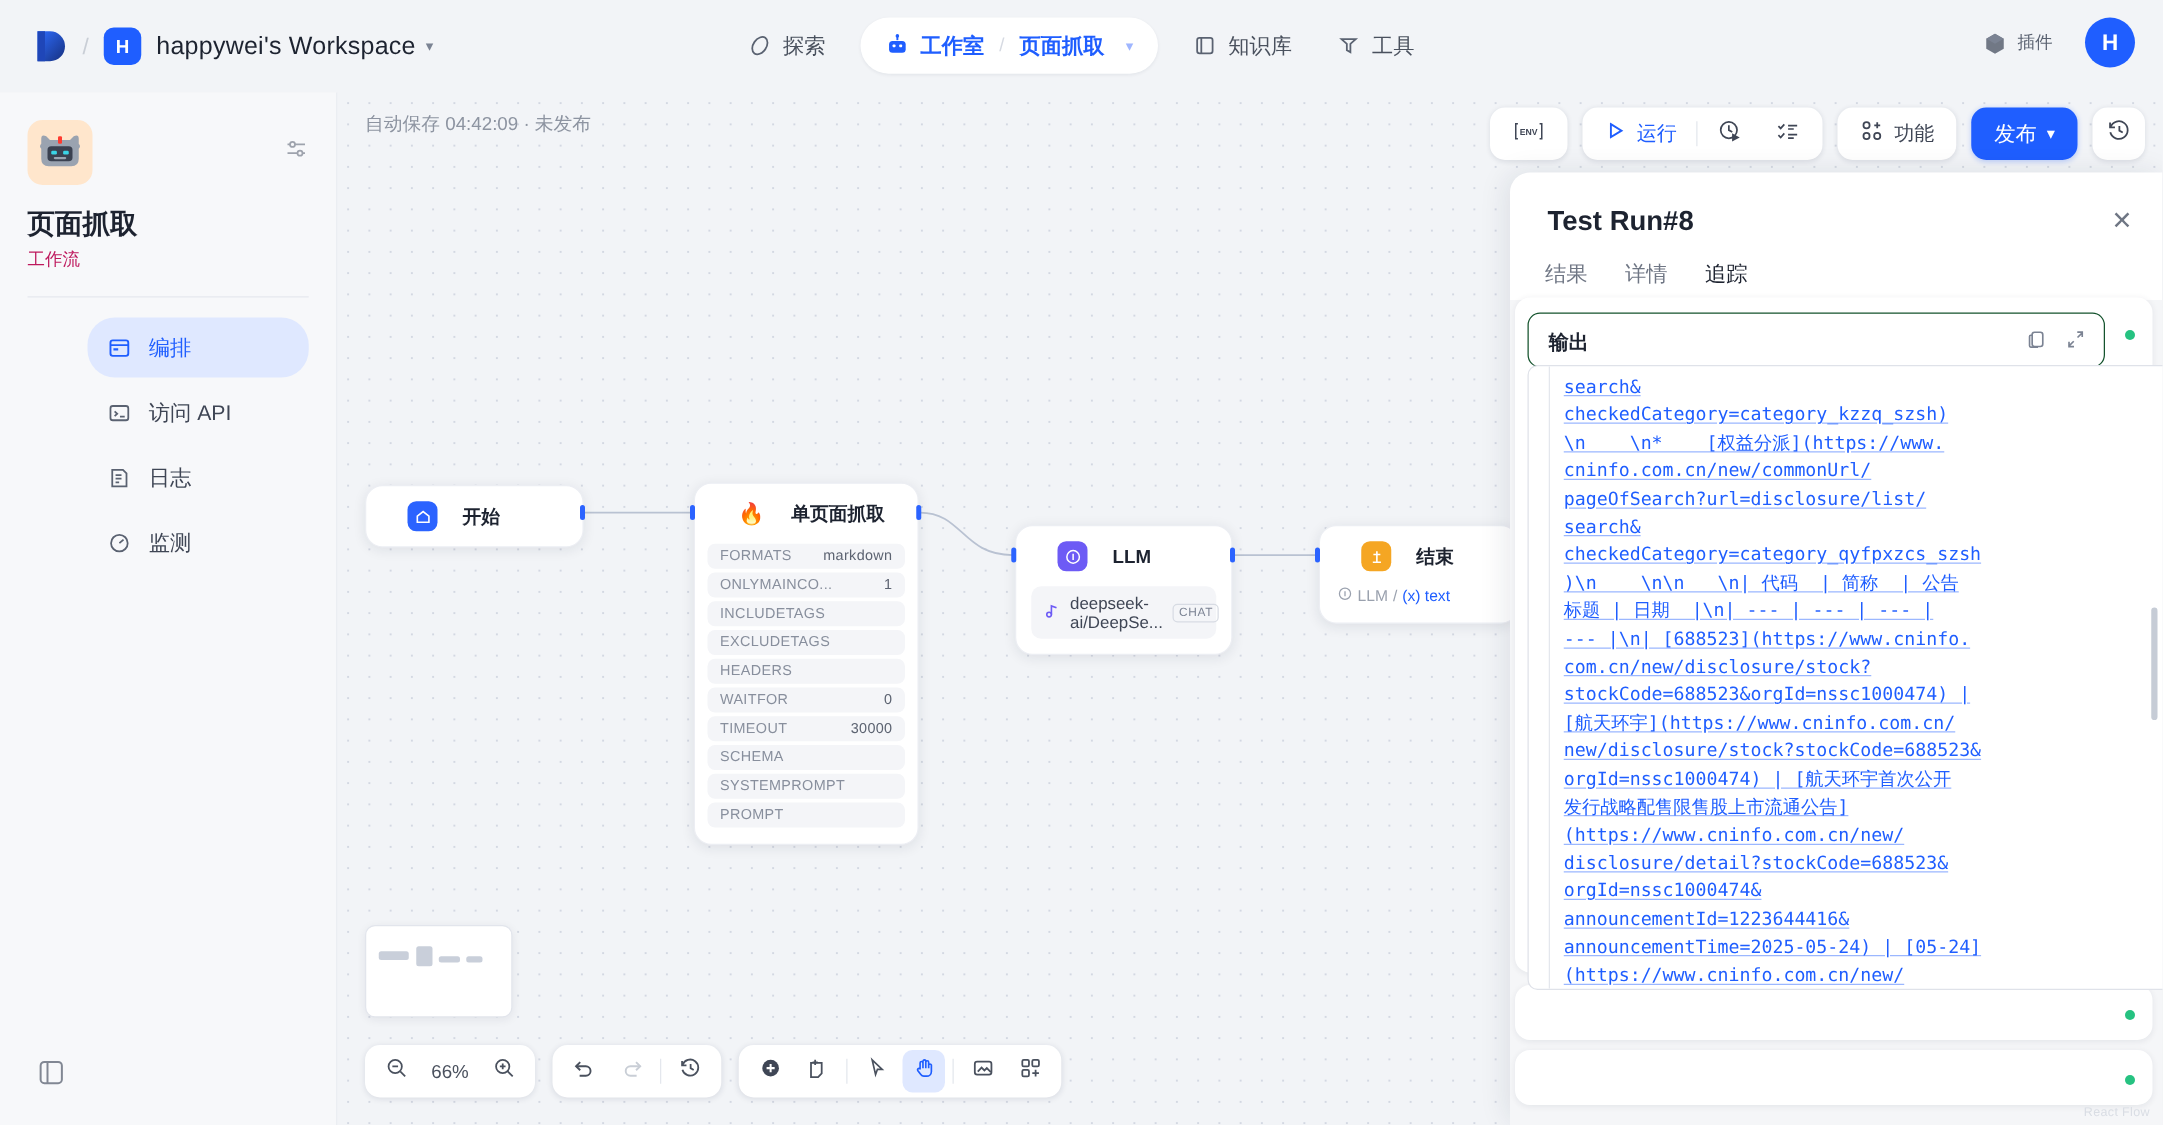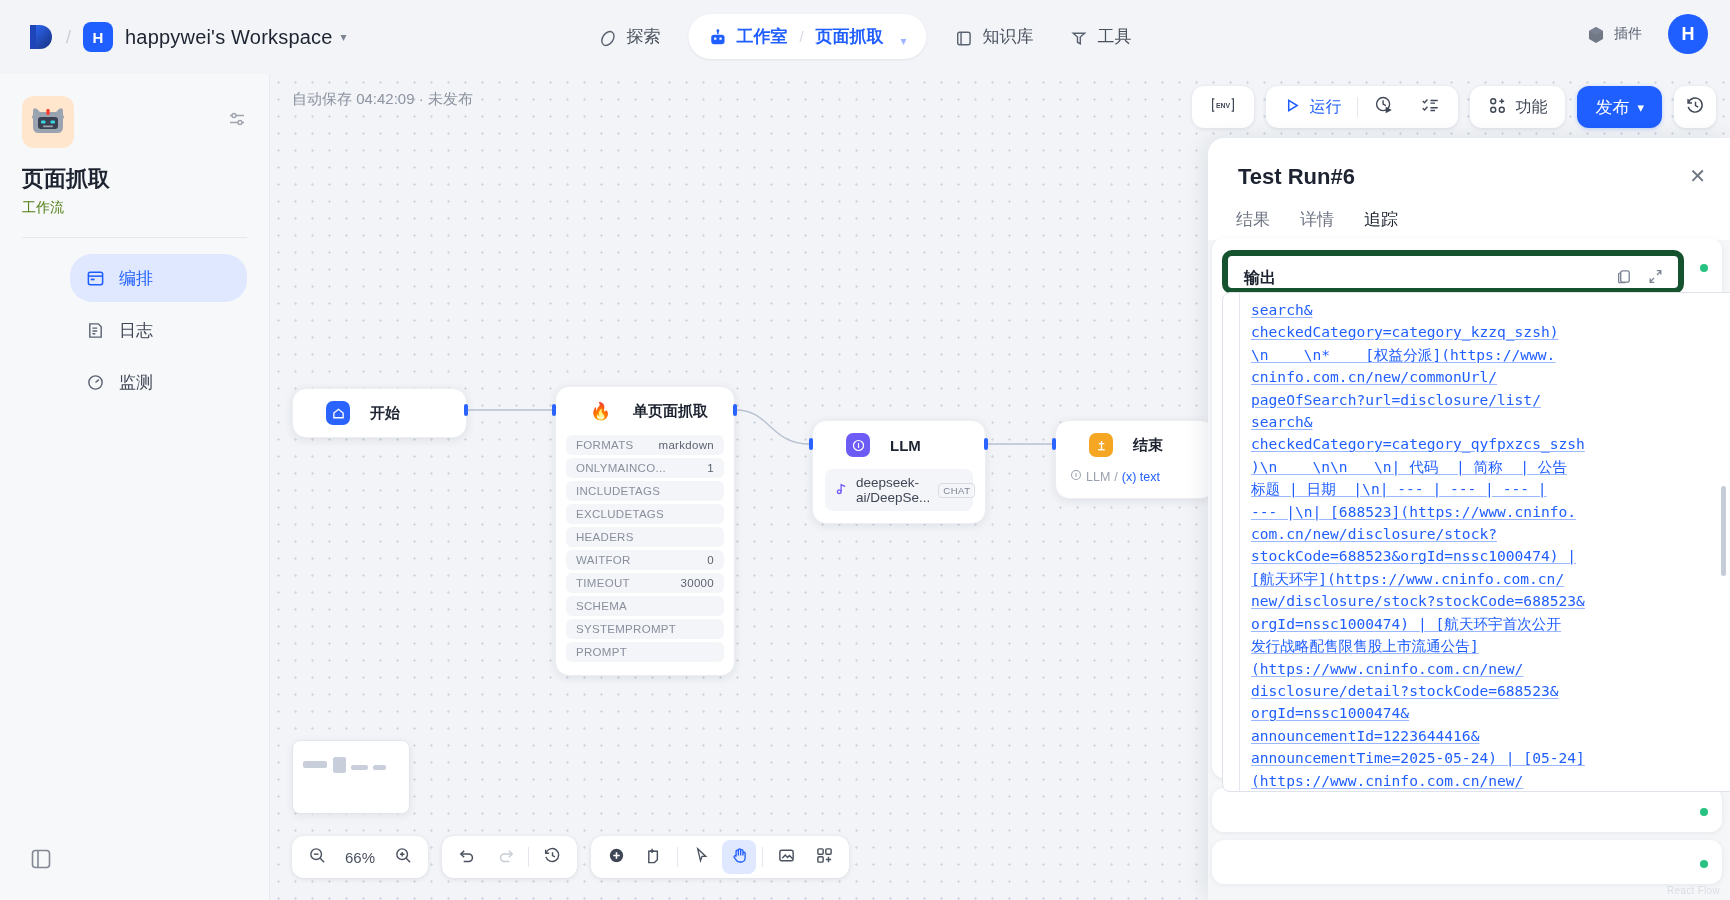--- a/index.html
+++ b/index.html
@@ -31,21 +31,21 @@
     letter-spacing: .2px;
   }
   .caret-sm { margin-left: 8px; font-size: 12px; color: #7b8393; }
 
   .nav-center {
     position: absolute; left: 50%; transform: translateX(-50%);
     display: flex; align-items: center; gap: 0;
     top: 14px;
   }
   .nav-item {
-    display: flex; align-items: flex-end; gap: 9px;
+    display: flex; align-items: center; gap: 9px;
     padding: 9px 18px; font-size: 17px; color: #4a515e; cursor: pointer;
     white-space: nowrap;
   }
   .nav-pill {
     display: flex; align-items: center; background: #fff; border-radius: 24px;
     padding: 5px 8px; box-shadow: 0 1px 3px rgba(20,30,60,.07);
     margin: 0 10px;
   }
   .nav-pill .nav-item { padding: 6px 12px; color: #1f5eff; font-weight: 700; font-size: 17px; }
   .nav-pill .divider { color: #d6dae2; font-size: 15px; font-weight: 300; }
@@ -72,21 +72,21 @@
     padding: 22px 22px 0 22px;
   }
   .wf-head { display: flex; align-items: flex-start; justify-content: space-between; }
   .wf-avatar {
     width: 52px; height: 52px; border-radius: 12px; background: #ffe6cc;
     display: flex; align-items: center; justify-content: center; font-size: 30px;
     overflow: hidden;
   }
   .settings-icon { margin-top: 14px; cursor: pointer; opacity: .65; }
   .wf-title { margin-top: 16px; font-size: 22px; font-weight: 700; color: #1d2330; }
-  .wf-sub { margin-top: 5px; font-size: 14px; color: #4d7c0f; }
+  .wf-sub { margin-top: 5px; font-size: 14px; color: #be185d; }
   .wf-rule { margin: 20px 0 16px 0; height: 1px; background: #e6e8ee; }
   .menu-item {
     display: flex; align-items: center; gap: 14px;
     height: 48px; padding: 0 16px; border-radius: 22px;
     font-size: 17px; color: #3f4655; cursor: pointer; margin-bottom: 4px; margin-left: 48px;
   }
   .menu-item.active { background: #dfe8ff; color: #1f5eff; font-weight: 500; }
   .collapse-btn {
     position: absolute; left: 30px; bottom: 26px; cursor: pointer; opacity: .75;
   }
@@ -204,21 +204,21 @@
   .ghost-card {
     position: absolute; right: 8px; background: #fff; border-radius: 12px;
     box-shadow: 0 1px 5px rgba(20,30,60,.07); width: 510px;
   }
   .ghost-dot {
     position: absolute; right: 22px; width: 8px; height: 8px;
     border-radius: 50%; background: #26c281;
   }
   .output-card {
     position: absolute; left: 14px; top: 10px; width: 462px; height: 290px;
-    background: #fff; border: 6px solid #14532d; border-radius: 10px;
+    background: #fff; border: 1px solid #14532d; border-radius: 10px;
   }
   .output-head {
     display: flex; align-items: center; justify-content: space-between;
     padding: 12px 14px 10px 16px;
   }
   .output-label { font-size: 16px; font-weight: 700; color: #1d2330; }
   .output-actions { display: flex; align-items: center; gap: 14px; color: #7b8393; }
 
   .output-body {
     position: absolute; left: 14px; top: 52px; width: 524px; height: 500px;
@@ -367,20 +367,30 @@
           <rect x="2.5" y="3.5" width="15" height="13" rx="2"></rect>
           <path d="M2.5 7.5 h15"></path>
             <path d="M5 11 h4" stroke-width="1.8"></path>
         </svg>
       </span>
       <span>编排</span>
     </div>
     <div class="menu-item">
       <span class="icon-s">
         <svg width="19" height="19" viewBox="0 0 20 20" fill="none" stroke="#5a6271" stroke-width="1.5">
+          <rect x="2.5" y="4" width="15" height="12" rx="2"></rect>
+          <path d="M6 8.5 l2.2 2 -2.2 2"></path>
+            <path d="M10.5 13 h4"></path>
+        </svg>
+      </span>
+      <span>访问 API</span>
+    </div>
+    <div class="menu-item">
+      <span class="icon-s">
+        <svg width="19" height="19" viewBox="0 0 20 20" fill="none" stroke="#5a6271" stroke-width="1.5">
           <path d="M4 3 h9 l3 3 v11 H4 z"></path>
             <path d="M6.8 7.5 h5M6.8 10.5 h5M6.8 13.5 h3"></path>
         </svg>
       </span>
       <span>日志</span>
     </div>
     <div class="menu-item">
       <span class="icon-s">
         <svg width="19" height="19" viewBox="0 0 20 20" fill="none" stroke="#5a6271" stroke-width="1.5">
           <circle cx="10" cy="10" r="7"></circle>
@@ -699,21 +709,21 @@
               <rect x="11.4" y="3" width="5.6" height="5.6" rx="1.2"></rect>
               <path d="M14.2 11.4 v5.6M11.4 14.2 h5.6"></path>
             </svg>
           </span>
         </div>
       </div>
     </div>
   </div>
 
   <div class="panel">
-    <div class="panel-title">Test Run#6</div>
+    <div class="panel-title">Test Run#8</div>
     <div class="panel-close">✕</div>
     <div class="panel-tabs">
       <div class="ptab">结果</div>
       <div class="ptab">详情</div>
       <div class="ptab active">追踪</div>
     </div>
 
     <div class="trace-area">
 
       <div class="ghost-card" style="top:-2px; height:540px;"></div>

